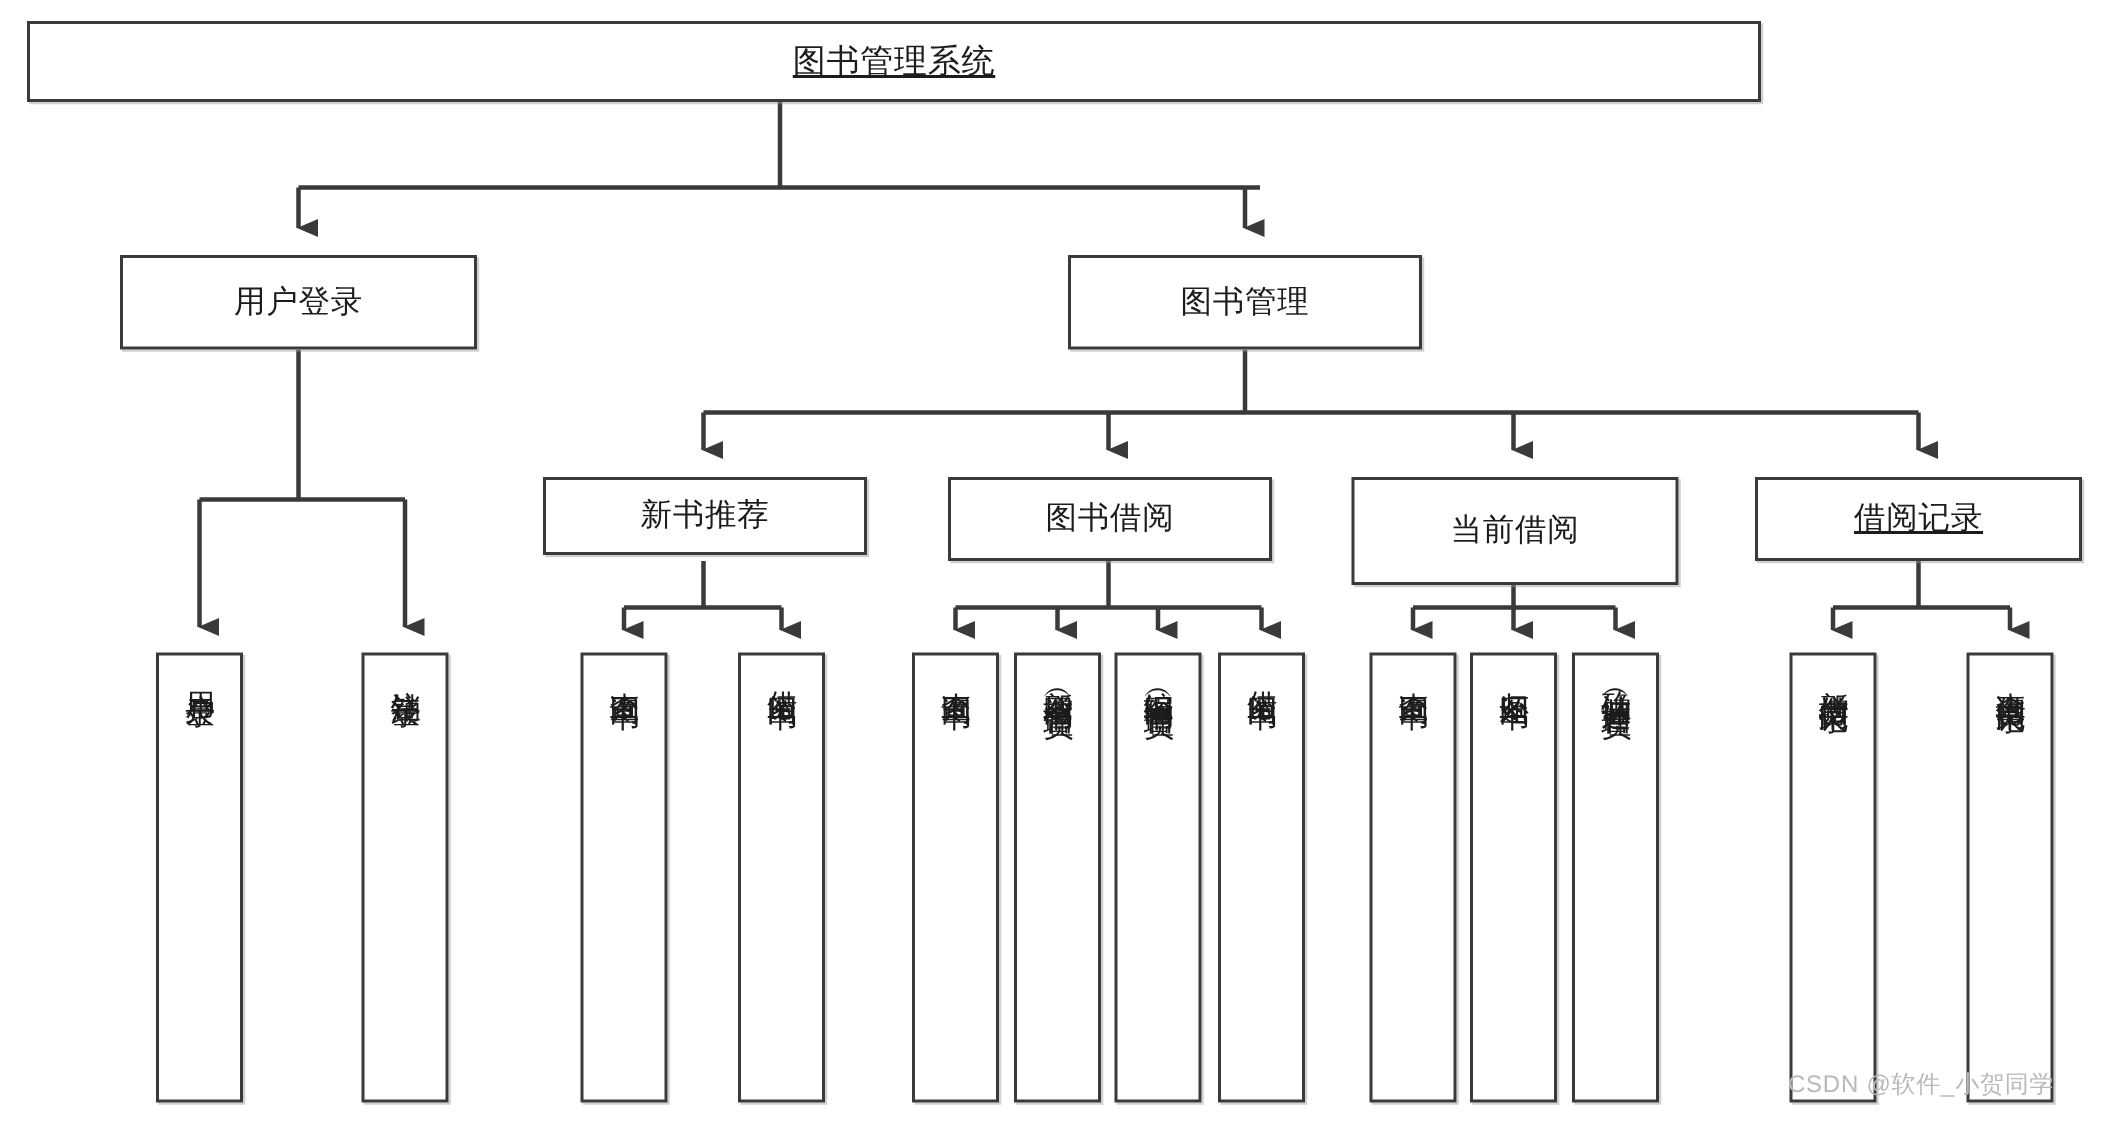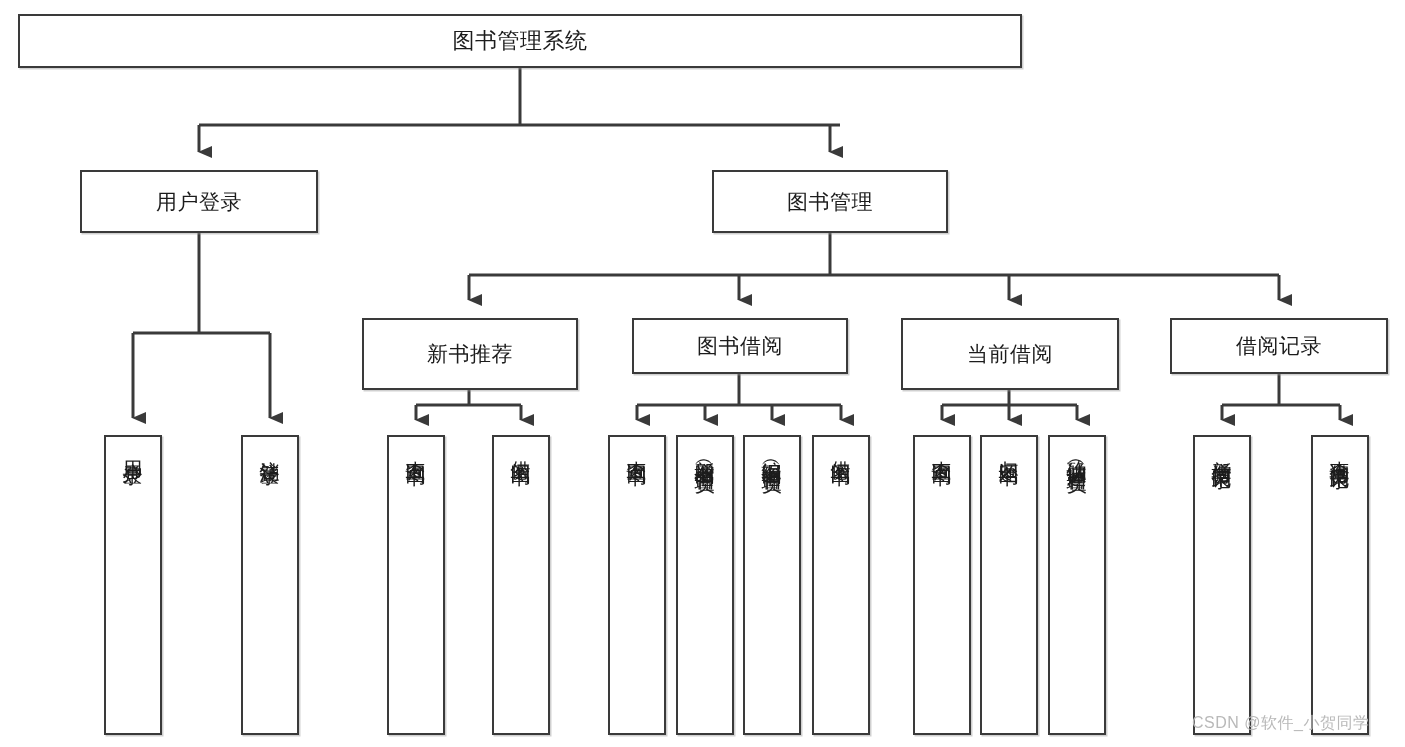--- a/index.html
+++ b/index.html
@@ -121,41 +121,41 @@
       <path d="M1009,405 L1009,420" marker-end="url(#arrow)"></path>
       <path d="M1077,405 L1077,420" marker-end="url(#arrow)"></path>
 
       <path d="M1279,374 L1279,405"></path>
       <path d="M1222,405 L1340,405"></path>
       <path d="M1222,405 L1222,420" marker-end="url(#arrow)"></path>
       <path d="M1340,405 L1340,420" marker-end="url(#arrow)"></path>
     </g>
   </svg>
 
-  <div class="node horiz root" style="left:18px; top:14px; width:1004px; height:54px;">
+  <div class="node horiz root" style="left:18px; top:14px; width:1156px; height:54px;text-decoration:underline;">
     <span class="node-label">图书管理系统</span>
   </div>
 
   <div class="node horiz" style="left:80px; top:170px; width:238px; height:63px;">
     <span class="node-label">用户登录</span>
   </div>
   <div class="node horiz" style="left:712px; top:170px; width:236px; height:63px;align-items:center;">
     <span class="node-label">图书管理</span>
   </div>
 
-  <div class="node horiz" style="left:362px; top:318px; width:216px; height:72px;">
+  <div class="node horiz" style="left:362px; top:318px; width:216px; height:52px;">
     <span class="node-label">新书推荐</span>
   </div>
   <div class="node horiz" style="left:632px; top:318px; width:216px; height:56px;">
     <span class="node-label">图书借阅</span>
   </div>
   <div class="node horiz" style="left:901px; top:318px; width:218px; height:72px;">
     <span class="node-label">当前借阅</span>
   </div>
-  <div class="node horiz" style="left:1170px; top:318px; width:218px; height:56px;">
+  <div class="node horiz" style="left:1170px; top:318px; width:218px; height:56px;text-decoration:underline;">
     <span class="node-label">借阅记录</span>
   </div>
 
   <div class="node leaf" style="left:104px; top:435px; width:58px; height:300px;">
     <span class="node-label">用户登录</span>
   </div>
   <div class="node leaf" style="left:241px; top:435px; width:58px; height:300px;">
     <span class="node-label">注销登录</span>
   </div>
 

